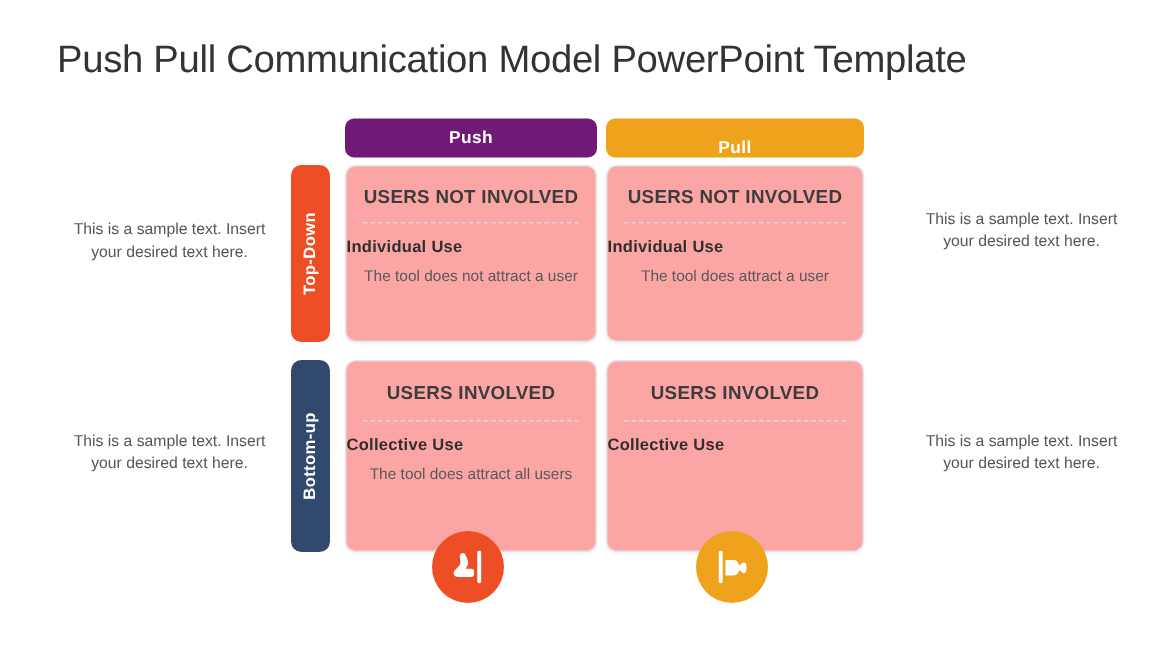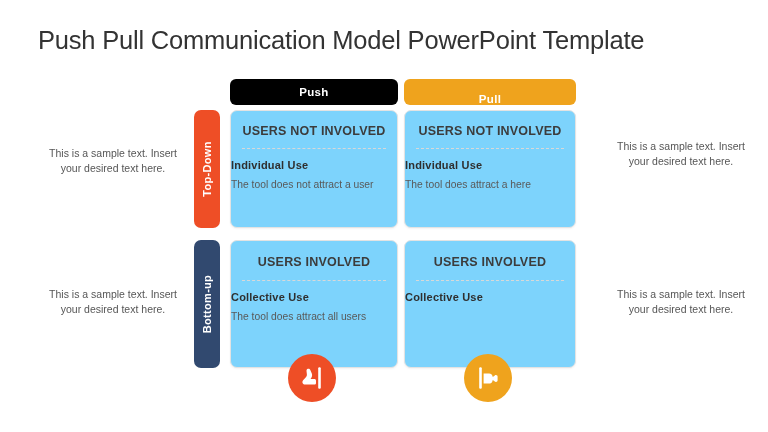--- a/index.html
+++ b/index.html
@@ -40,21 +40,21 @@
   .pill{
     position:absolute;
     height:26px;
     border-radius:6px;
     display:flex;align-items:center;justify-content:center;
     color:#ffffff;
     font-size:11.5px;
     font-weight:bold;
     letter-spacing:0.3px;
   }
-  .pill-push{left:230px; top:79px; width:168px; background:#000000;}
+  .pill-push{left:230px; top:79px; width:168px; background:#701a75;}
   .pill-pull{left:404px; top:79px; width:172px; background:#EFA31D;align-items:flex-end;}
 
   
   .vtab{
     position:absolute;
     width:26px;
     border-radius:7px;
     display:flex;align-items:center;justify-content:center;
     color:#ffffff;
     font-size:11px;
@@ -65,21 +65,21 @@
     display:block;
     transform:rotate(-90deg);
     white-space:nowrap;
   }
   .vtab-top{left:194px; top:110px; height:118px; background:#EE4E26;}
   .vtab-bottom{left:194px; top:240px; height:128px; background:#31496F;}
 
   
   .card{
     position:absolute;
-    background:#7dd3fc;
+    background:#fca5a5;
     border:1px solid #e3e3e3;
     border-radius:7px;
     box-sizing:border-box;
     box-shadow:0 1px 2px rgba(0,0,0,0.05);
   }
   .card-tl{left:230px; top:110px; width:168px; height:118px;}
   .card-tr{left:404px; top:110px; width:172px; height:118px;}
   .card-bl{left:230px; top:240px; width:168px; height:128px;}
   .card-br{left:404px; top:240px; width:172px; height:128px;}
 
@@ -102,21 +102,21 @@
 
   .card-sub{
     text-align:left;
     color:#2f2f2f;
     font-size:11px;
     font-weight:bold;
     margin-top:10px;
     letter-spacing:0.2px;
   }
   .card-body{
-    text-align:left;
+    text-align:center;
     color:#595959;
     font-size:10.3px;
     line-height:14px;
     margin-top:7px;
   }
 
   
   .circle{
     position:absolute;
     width:48px;height:48px;
@@ -158,21 +158,21 @@
     <div class="card-head">USERS NOT INVOLVED</div>
     <div class="divider"></div>
     <div class="card-sub">Individual Use</div>
     <div class="card-body">The tool does not attract a user</div>
   </div>
 
   <div class="card card-tr">
     <div class="card-head">USERS NOT INVOLVED</div>
     <div class="divider"></div>
     <div class="card-sub">Individual Use</div>
-    <div class="card-body">The tool does attract a here</div>
+    <div class="card-body">The tool does attract a user</div>
   </div>
 
   <div class="card card-bl">
     <div class="card-head">USERS INVOLVED</div>
     <div class="divider"></div>
     <div class="card-sub">Collective Use</div>
     <div class="card-body">The tool does attract all users</div>
   </div>
 
   <div class="card card-br">

